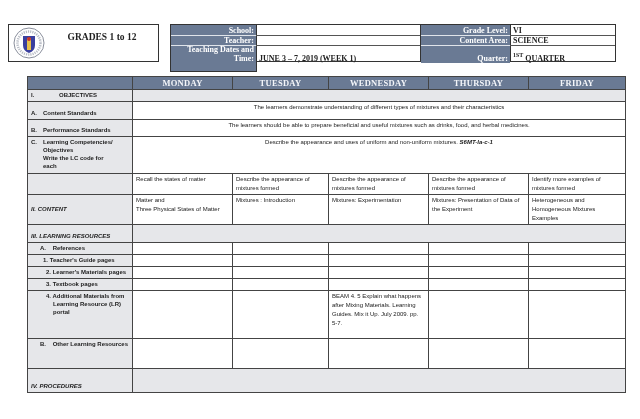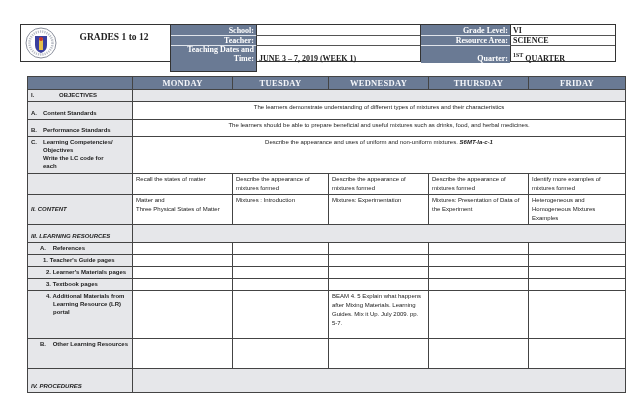--- a/index.html
+++ b/index.html
@@ -20,21 +20,21 @@
   td.lbl { background: #e6e7ea; font-weight: bold; color: #222; }
   td.grey { background: #e6e7ea; }
   td.white { background: #fff; }
   td.span-text { text-align: center; vertical-align: top; }
   .ind1 { padding-left: 6px; }
   .it { font-style: italic; }
 </style>
 </head>
 <body>
 
-<div class="abs hdr-box" style="left:20px; top:24px; width:151px; height:38px;">
+<div class="abs hdr-box" style="left:8px; top:24px; width:151px; height:38px;">
   <div class="abs" style="left:4px; top:2px; width:32px; height:32px;">
     <svg width="32" height="32" viewBox="0 0 32 32">
       <circle cx="16" cy="16" r="15" fill="#fff" stroke="#8a8f9c" stroke-width="1"></circle>
       <circle cx="16" cy="16" r="11.5" fill="none" stroke="#b9bdc6" stroke-width="2.5" stroke-dasharray="1.2 1"></circle>
       <path d="M10 9 h12 v9 q0 6 -6 8 q-6 -2 -6 -8 z" fill="#3a3f9e"></path>
       <path d="M14 11 h4 v12 h-4 z" fill="#e7c04a"></path>
       <circle cx="16" cy="12" r="2" fill="#c8352b"></circle>
     </svg>
   </div>
   <div class="abs serif title-text" style="left:38px; top:6px; width:110px;">
@@ -52,21 +52,21 @@
 </div>
 
 <div class="abs serif" style="left:256px; top:24px; width:165px; height:38px; border:1px solid #333; border-left:none;">
   <div class="hdr-value" style="height:10px;"></div>
   <div class="hdr-value" style="height:9px;"></div>
   <div class="hdr-value" style="height:17px; border-bottom:none;">JUNE 3 – 7, 2019 (WEEK 1)</div>
 </div>
 
 <div class="abs serif" style="left:420px; top:24px; width:91px; height:38px; border:1px solid #333; background:#6a7a94;">
   <div class="hdr-label" style="height:10px;text-align:right;">Grade Level:</div>
-  <div class="hdr-label" style="height:9px;">Resource Area:</div>
+  <div class="hdr-label" style="height:9px;">Content Area:</div>
   <div class="hdr-label" style="height:17px; border-bottom:none;">Quarter:</div>
 </div>
 
 <div class="abs serif" style="left:510px; top:24px; width:106px; height:38px; border:1px solid #333; border-left:none;">
   <div class="hdr-value" style="height:10px;">VI</div>
   <div class="hdr-value" style="height:9px;">SCIENCE</div>
   <div class="hdr-value" style="height:17px; border-bottom:none;">
     <span style="font-size:6px; position:relative; top:-3px;">1ST</span>&nbsp;<span>QUARTER</span>
   </div>
 </div>

